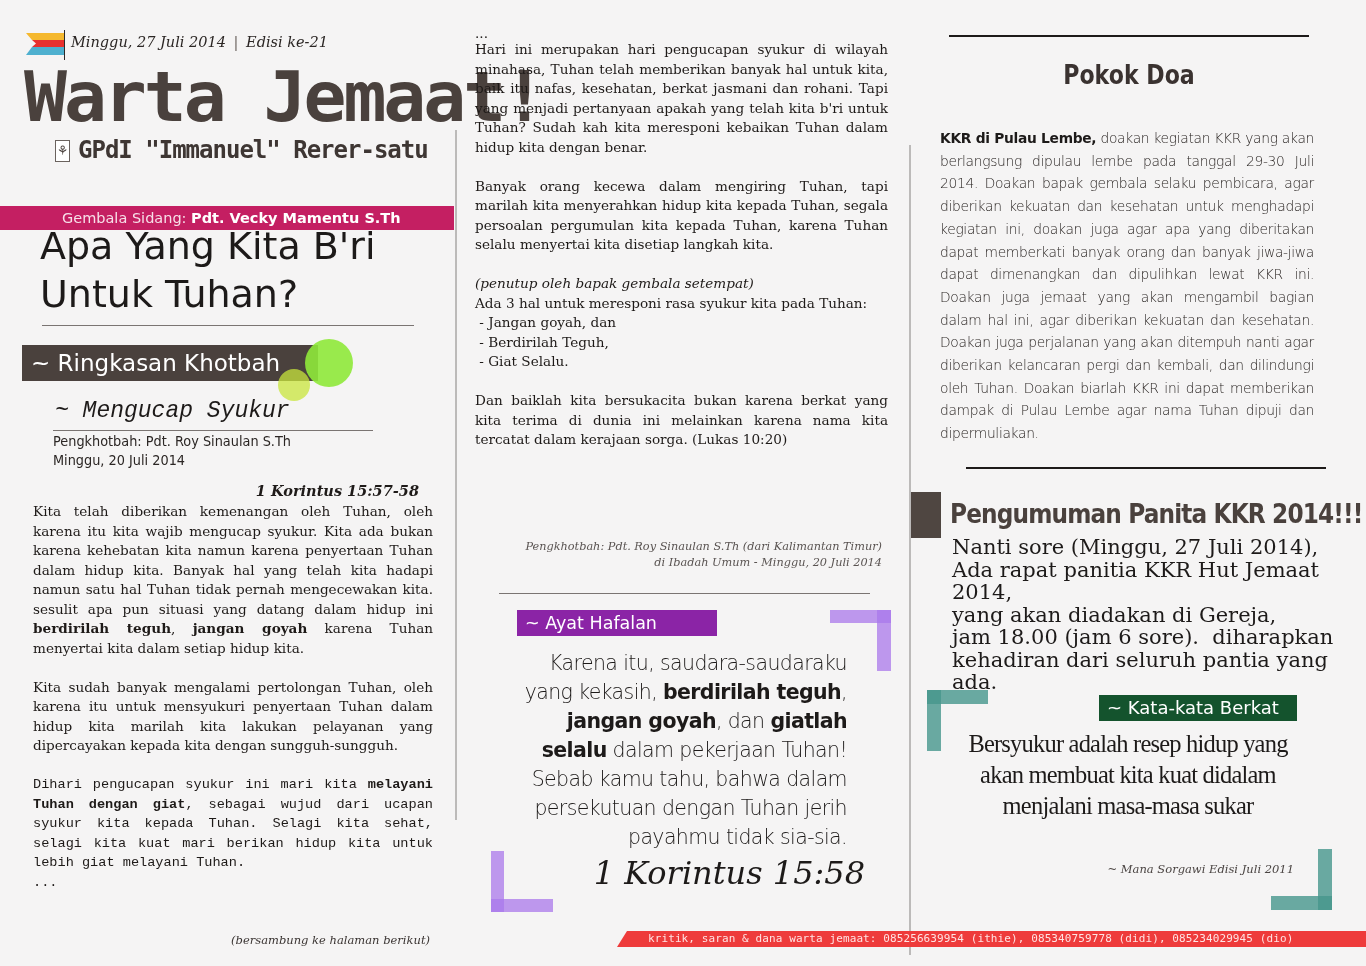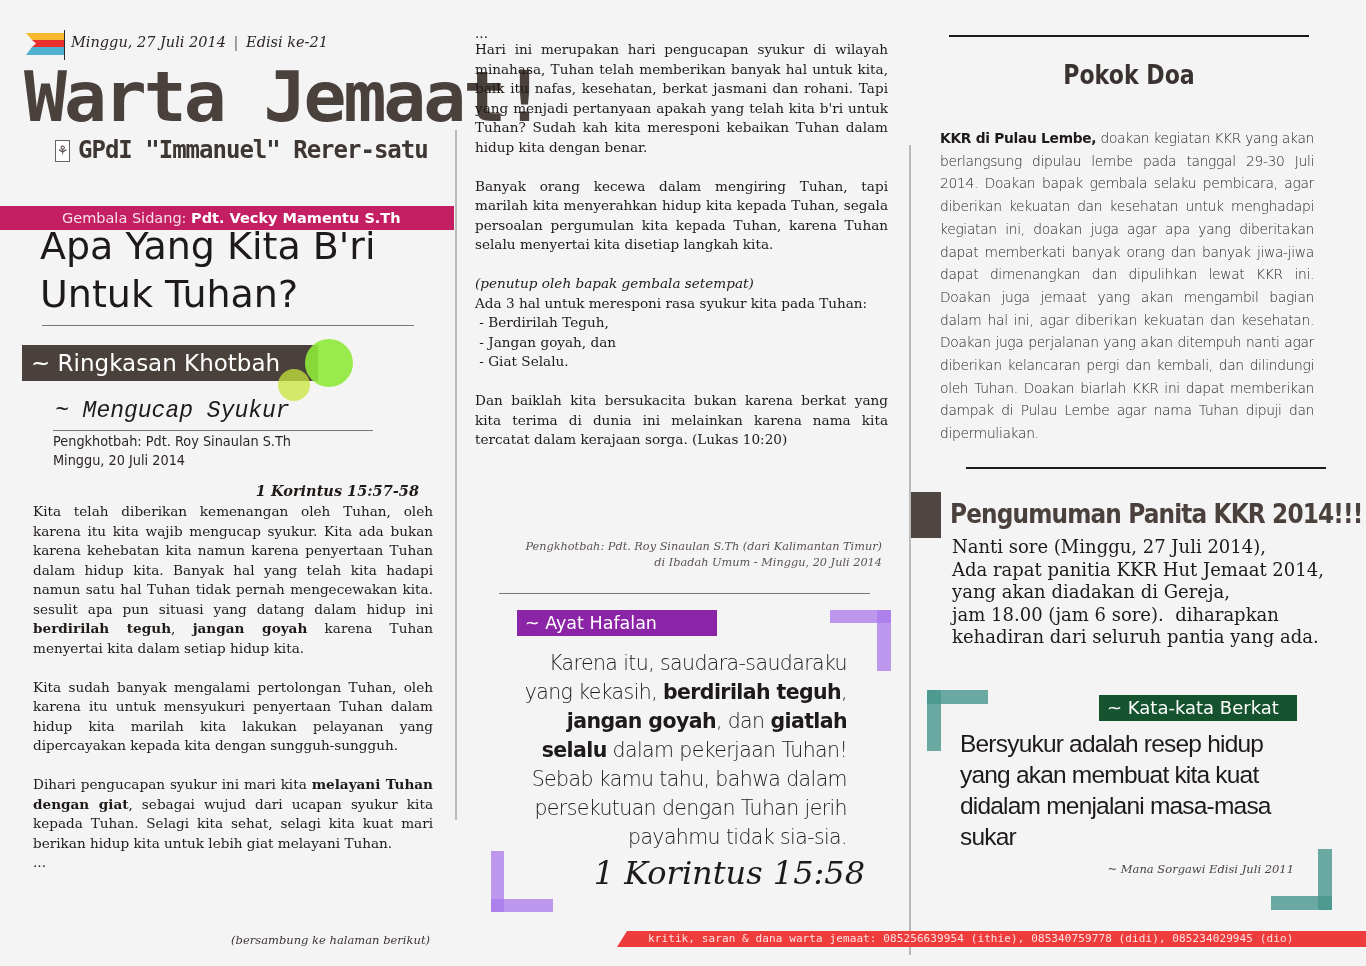--- a/index.html
+++ b/index.html
@@ -66,21 +66,21 @@
   .scripture-ref {
     left: 184px; top: 482px; width: 235px; text-align: right;
     font-family: "DejaVu Serif", serif; font-style: italic; font-weight: bold; font-size: 14.5px;
   }
   .body-text {
     font-family: "DejaVu Serif", serif; font-size: 13.6px; line-height: 19.5px;
     text-align: justify; color: #1e1a18;
   }
   .left-body { left: 33px; top: 502px; width: 400px; }
   .left-body p { margin-bottom: 19.5px; }
-  .left-body p.tight { margin-bottom: 0; }
+  .left-body p.tight { margin-bottom: 0; font-family: Liberation Mono, monospace; }
   .continued {
     left: 200px; top: 933px; width: 230px; text-align: right;
     font-family: "DejaVu Serif", serif; font-style: italic; font-size: 11.5px; color: #3a3432;
   }
 
   
   .mid-body { left: 475px; top: 27px; width: 413px; }
   .mid-body p { margin-bottom: 19.5px; }
   .mid-body .nomb { margin-bottom: 0; }
   .mid-body .it { font-style: italic; }
@@ -123,30 +123,30 @@
   .mid-rule-r { left: 966px; top: 467px; width: 360px; height: 2px; background: #1d1a19; }
 
   .ann-block { left: 911px; top: 492px; width: 30px; height: 46px; background: #4f4641; }
   .ann-title {
     left: 950px; top: 498px; font-family: "DejaVu Sans", sans-serif; font-weight: bold;
     font-size: 27px; color: #4a413d; white-space: nowrap; letter-spacing: -1px;
     transform: scaleX(0.86); transform-origin: left;
   }
   .ann-body {
     left: 952px; top: 536px; width: 380px;
-    font-family: "DejaVu Serif", serif; font-size: 18px; line-height: 22.5px; color: #1d1a19;
+    font-family: "DejaVu Serif", serif; font-size: 21px; line-height: 22.5px; color: #1d1a19;
   }
 
   .kata-bar {
     left: 1099px; top: 695px; width: 198px; height: 26px; background: #14532d; color: #fff;
     font-family: "DejaVu Sans", sans-serif; font-size: 18px; line-height: 26px; padding-left: 8px; white-space: nowrap;
   }
   .kata-text {
-    left: 960px; top: 728px; width: 336px; text-align: left;
-    font-family: Liberation Sans, sans-serif; font-size: 24.5px; line-height: 31px; color: #1d1a19;
+    left: 960px; top: 728px; width: 336px; text-align: center;
+    font-family: Liberation Serif, serif; font-size: 24.5px; line-height: 31px; color: #1d1a19;
     font-weight: 300; letter-spacing: -0.8px;
   }
   .kata-source {
     left: 1000px; top: 862px; width: 294px; text-align: right;
     font-family: "DejaVu Serif", serif; font-style: italic; font-size: 11.5px; color: #4a4442;
   }
 
   
   .footer-bar {
     left: 617px; top: 931px; width: 749px; height: 16px; background: #ee3b3b;
@@ -205,22 +205,22 @@
   <p class="tight">...</p>
 </div>
 <div class="abs continued">(bersambung ke halaman berikut)</div>
 
 <div class="abs body-text mid-body">
   <p class="nomb" style="line-height:13px;">...</p>
   <p>Hari ini merupakan hari pengucapan syukur di wilayah minahasa, Tuhan telah memberikan banyak hal untuk kita, baik itu nafas, kesehatan, berkat jasmani dan rohani. Tapi yang menjadi pertanyaan apakah yang telah kita b'ri untuk Tuhan? Sudah kah kita meresponi kebaikan Tuhan dalam hidup kita dengan benar.</p>
   <p>Banyak orang kecewa dalam mengiring Tuhan, tapi marilah kita menyerahkan hidup kita kepada Tuhan, segala persoalan pergumulan kita kepada Tuhan, karena Tuhan selalu menyertai kita disetiap langkah kita.</p>
   <p class="nomb it">(penutup oleh bapak gembala setempat)</p>
   <p class="nomb">Ada 3 hal untuk meresponi rasa syukur kita pada Tuhan:</p>
+  <p class="nomb" style="white-space:pre;"> - Jangan goyah, dan</p>
   <p class="nomb" style="white-space:pre;"> - Berdirilah Teguh,</p>
-  <p class="nomb" style="white-space:pre;"> - Jangan goyah, dan</p>
   <p style="white-space:pre;"> - Giat Selalu.</p>
   <p>Dan baiklah kita bersukacita bukan karena berkat yang kita terima di dunia ini melainkan karena nama kita tercatat dalam kerajaan sorga. (Lukas 10:20)</p>
 </div>
 <div class="abs mid-sign">
   <div>Pengkhotbah: Pdt. Roy Sinaulan S.Th (dari Kalimantan Timur)</div>
   <div>di Ibadah Umum - Minggu, 20 Juli 2014</div>
 </div>
 <div class="abs mid-rule"></div>
 <div class="abs col-divider-2"></div>
 

